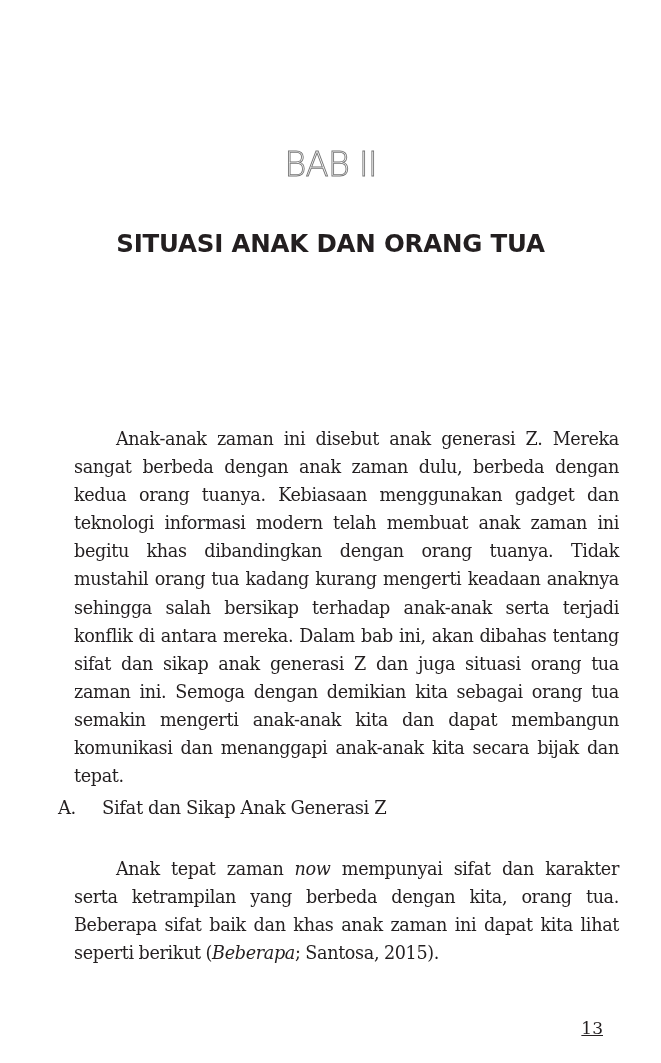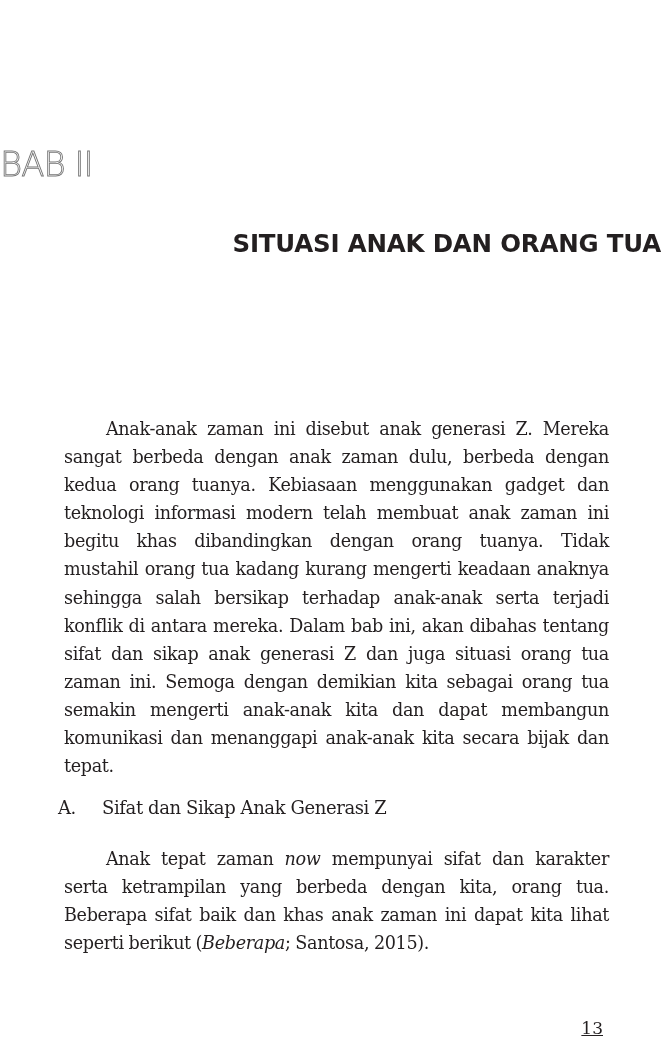--- a/index.html
+++ b/index.html
@@ -1,32 +1,32 @@
 <!DOCTYPE html>
 <html><head>
 <meta charset="utf-8">
 <style>
   html, body { margin: 0; padding: 0; background: #ffffff; }
   body { width: 661px; height: 1063px; position: relative; overflow: hidden; color: #231f20; }
   .chapter-label {
-    position: absolute; top: 142px; left: 0; width: 661px; 
+    position: absolute; top: 142px; left: 0; width: 661px; text-align: center;
     font-family: "DejaVu Sans", sans-serif; font-weight: 200; font-size: 34px;
     color: #8a8a8a; letter-spacing: -1px; line-height: 44px;
     -webkit-text-stroke: 0; 
   }
   .chapter-label span { color: transparent; -webkit-text-stroke: 0.9px #777; }
   .chapter-title {
-    position: absolute; top: 228px; left: 0; width: 661px; text-align: right;
+    position: absolute; top: 228px; left: 0; width: 661px; text-align: center;
     font-family: "DejaVu Sans", sans-serif; font-weight: bold; font-size: 24.5px;
     line-height: 32px; color: #231f20; letter-spacing: -0.2px;
   }
   .body-text {
     position: absolute; left: 58px; width: 545px;
     font-family: "DejaVu Serif", serif; font-size: 17.6px; line-height: 28.1px;
-    color: #231f20; text-align: justify; margin: 6px;
+    color: #231f20; text-align: justify; margin: 16px;
     letter-spacing: -0.35px; word-spacing: -0.5px;
   }
   .para1 { top: 409px; }
   .para2 { top: 839px; }
   .indent { text-indent: 42px; }
   .section-heading {
     position: absolute; top: 794px; left: 58px; width: 545px;
     font-family: "DejaVu Serif", serif; font-weight: normal; font-size: 18px; line-height: 28px;
     color: #231f20; letter-spacing: -0.4px;
   }

